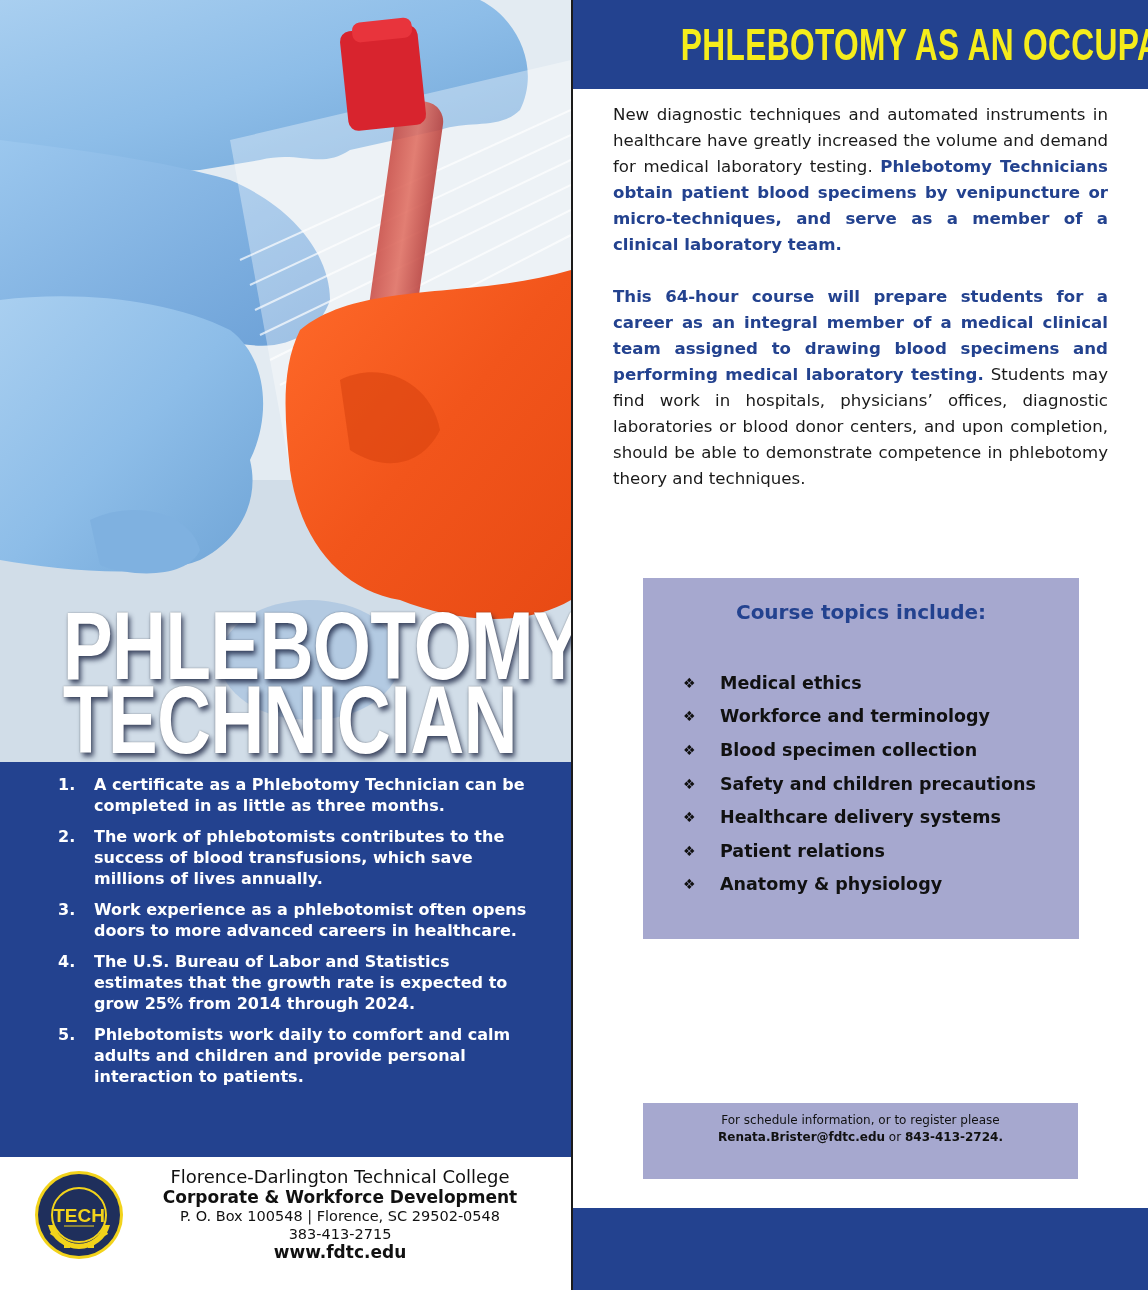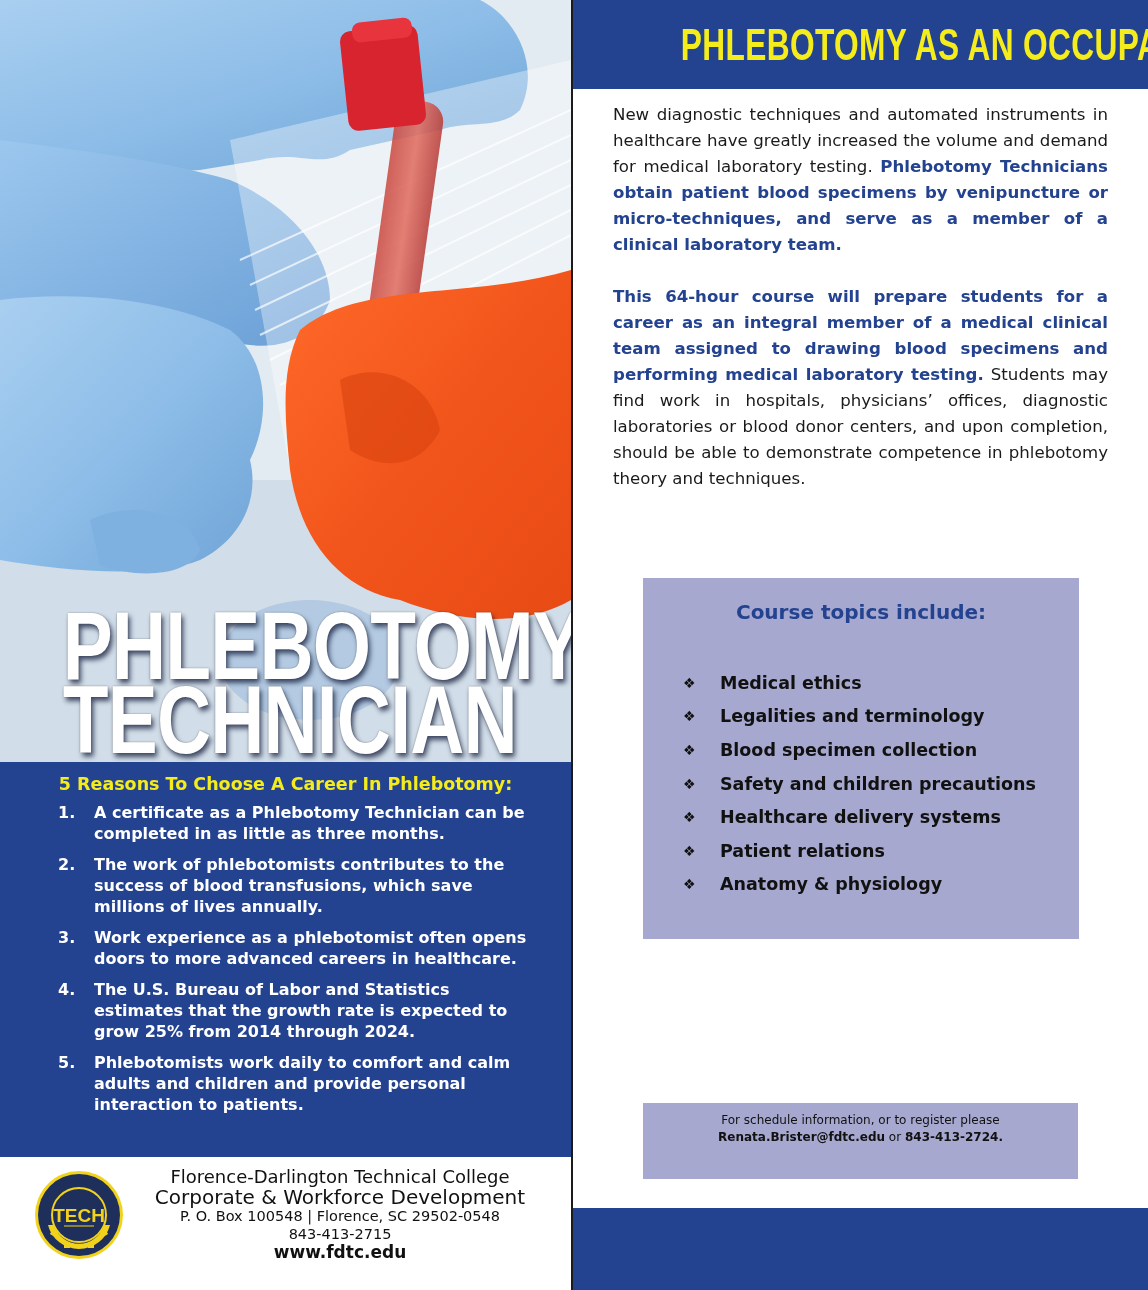--- a/index.html
+++ b/index.html
@@ -38,21 +38,21 @@
   }
   .reasons li .num { width: 44px; flex: none; padding-left: 8px; }
   .reasons li .txt { flex: 1; }
 
   .footer-left { position: absolute; left: 0; top: 1157px; width: 571px; height: 133px; background: #fff; }
   .logo { position: absolute; left: 34px; top: 1170px; width: 90px; height: 90px; }
   .college {
     position: absolute; left: 130px; top: 1166px; width: 420px; text-align: center; color: #111;
   }
   .college .name { font-weight: 400; font-size: 18px; line-height: 21px; }
-  .college .dept { font-weight: 400; font-size: 20px; line-height: 20px; }
+  .college .dept { font-weight: 700; font-size: 17px; line-height: 20px; }
   .college .addr { font-size: 14.5px; line-height: 18px; }
   .college .phone { font-size: 14.5px; line-height: 18px; }
   .college .web { font-weight: 700; font-size: 17px; line-height: 18px; }
 
   
   .divider { position: absolute; left: 571px; top: 0; width: 2px; height: 1290px; background: #1b1b1b; }
 
   
   .right { position: absolute; left: 573px; top: 0; width: 575px; height: 1290px; }
   .header-bar {
@@ -146,21 +146,20 @@
       <path d="M300 330 C360 280 470 300 571 270 L571 600 C520 630 450 620 400 600 C340 590 300 540 290 470 C285 420 280 370 300 330 Z" fill="url(#orange)"></path>
       <path d="M340 380 C380 360 430 380 440 430 C420 470 380 470 350 450 Z" fill="#d9420f" opacity="0.6"></path>
 
       <ellipse cx="310" cy="660" rx="90" ry="60" fill="#7aa6d8" opacity="0.35"></ellipse>
     </svg>
     <div class="hero-title hero-line1">PHLEBOTOMY</div>
     <div class="hero-title hero-line2">TECHNICIAN</div>
   </div>
 
   <div class="reasons">
-    <div class="reasons-title">5 Reasons To Choose A Career In Phlebotomy:</div>
     <ol>
       <li>
           <span class="num">1.</span>
           <span class="txt">A certificate as a Phlebotomy Technician can be completed in as little as three months.</span>
         </li>
       <li>
           <span class="num">2.</span>
           <span class="txt">The work of phlebotomists contributes to the success of blood transfusions, which save millions of lives annually.</span>
         </li>
       <li>
@@ -192,21 +191,21 @@
       <rect x="67" y="60" width="6" height="6" transform="rotate(-30 70 63)"></rect>
     </g>
     <text x="45" y="52" text-anchor="middle" font-family="Liberation Sans, sans-serif" font-weight="700" font-size="19" fill="#f2d31b">TECH</text>
     <line x1="30" y1="56" x2="60" y2="56" stroke="#f2d31b" stroke-width="1"></line>
   </svg>
 
   <div class="college">
     <div class="name">Florence-Darlington Technical College</div>
     <div class="dept">Corporate &amp; Workforce Development</div>
     <div class="addr">P. O. Box 100548  |   Florence, SC 29502-0548</div>
-    <div class="phone">843-413-2715</div>
+    <div class="phone">383-413-2715</div>
     <div class="web">www.fdtc.edu</div>
   </div>
 </div>
 
 <div class="divider"></div>
 
 <div class="right">
   <div class="header-bar">
     <div class="header-title">PHLEBOTOMY AS AN OCCUPATION</div>
   </div>
@@ -217,21 +216,21 @@
 
   <div class="topics">
     <div class="topics-title">Course topics include:</div>
     <ul>
       <li>
           <span class="bullet">❖</span>
           <span>Medical ethics</span>
         </li>
       <li>
           <span class="bullet">❖</span>
-          <span>Legalities and terminology</span>
+          <span>Workforce and terminology</span>
         </li>
       <li>
           <span class="bullet">❖</span>
           <span>Blood specimen collection</span>
         </li>
       <li>
           <span class="bullet">❖</span>
           <span>Safety and children precautions</span>
         </li>
       <li>

